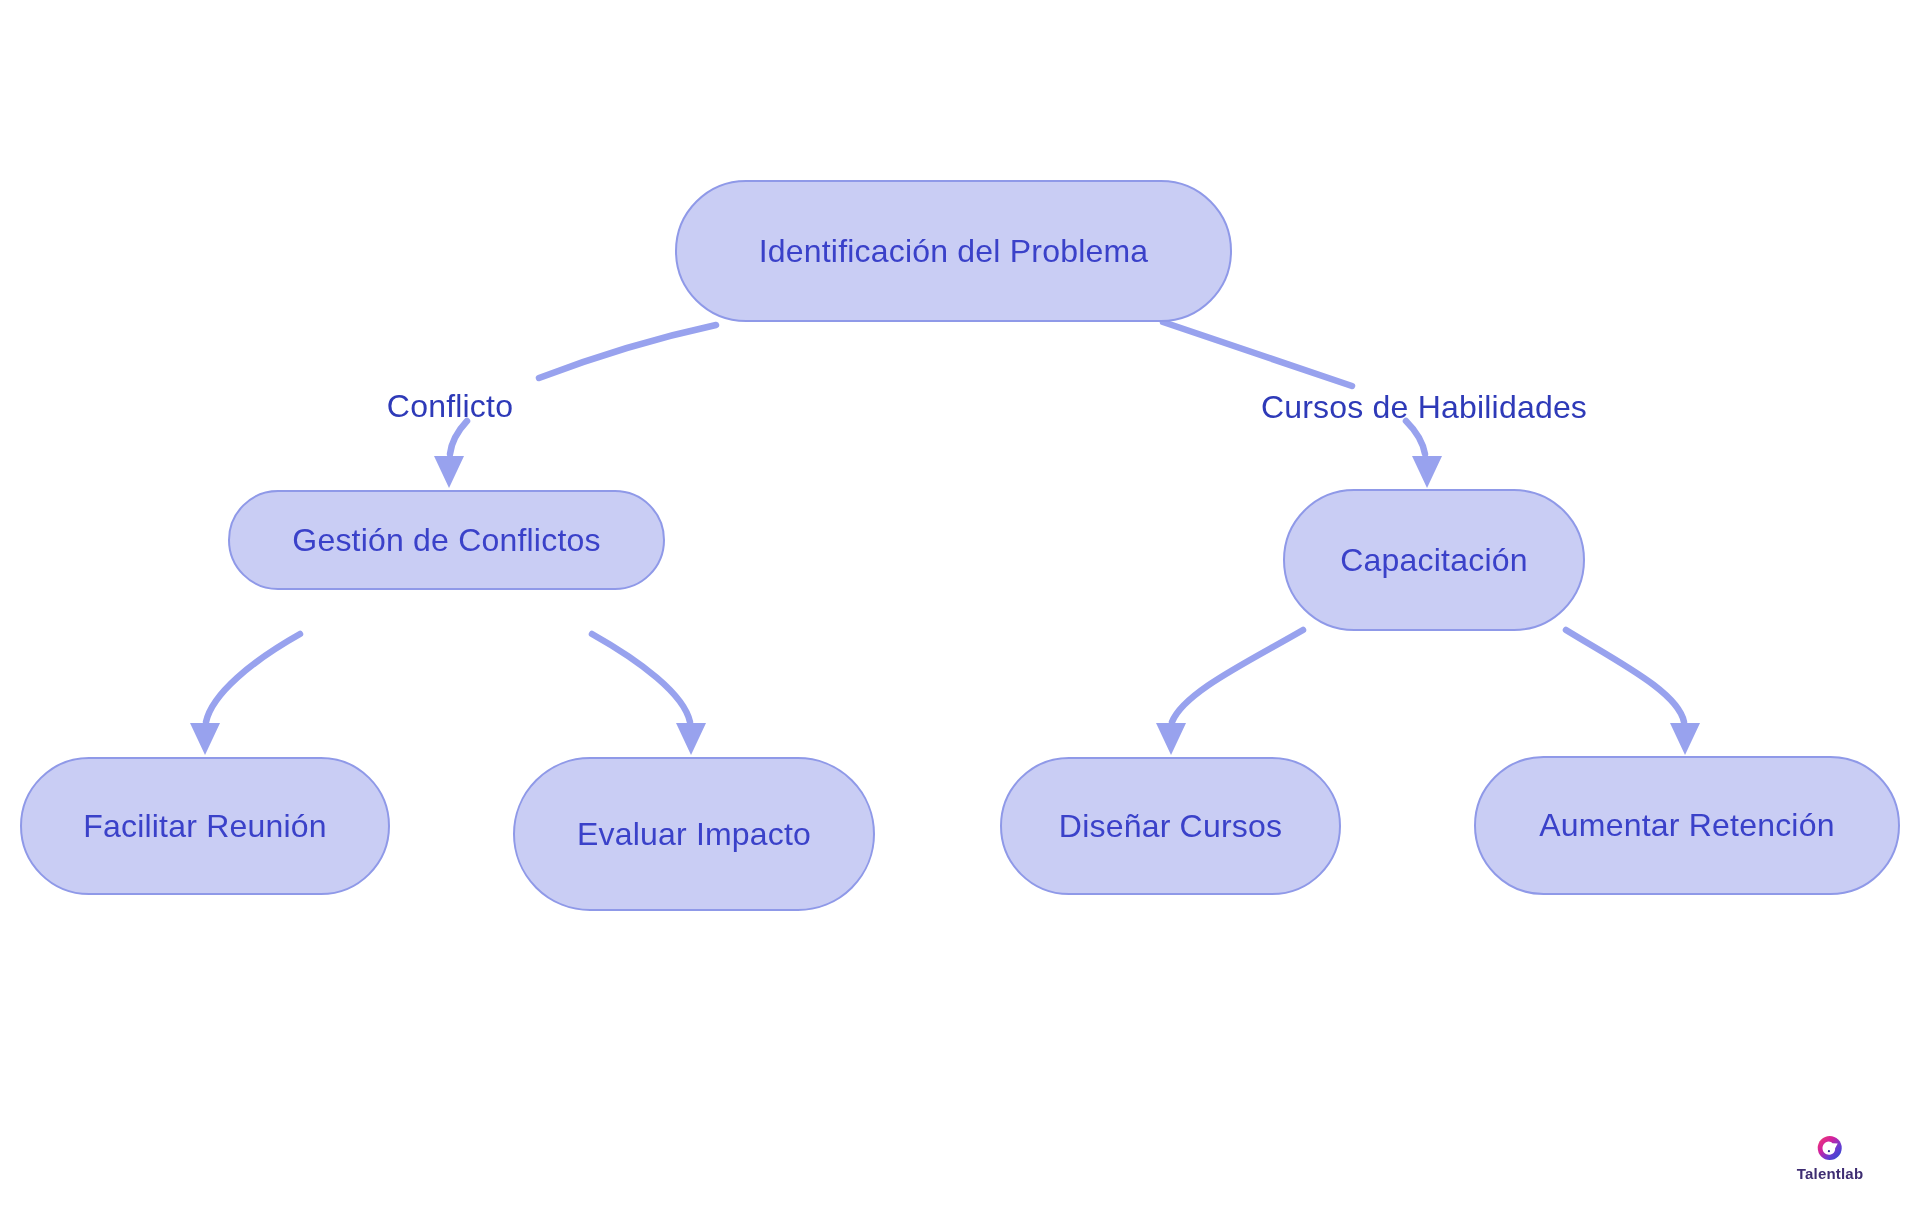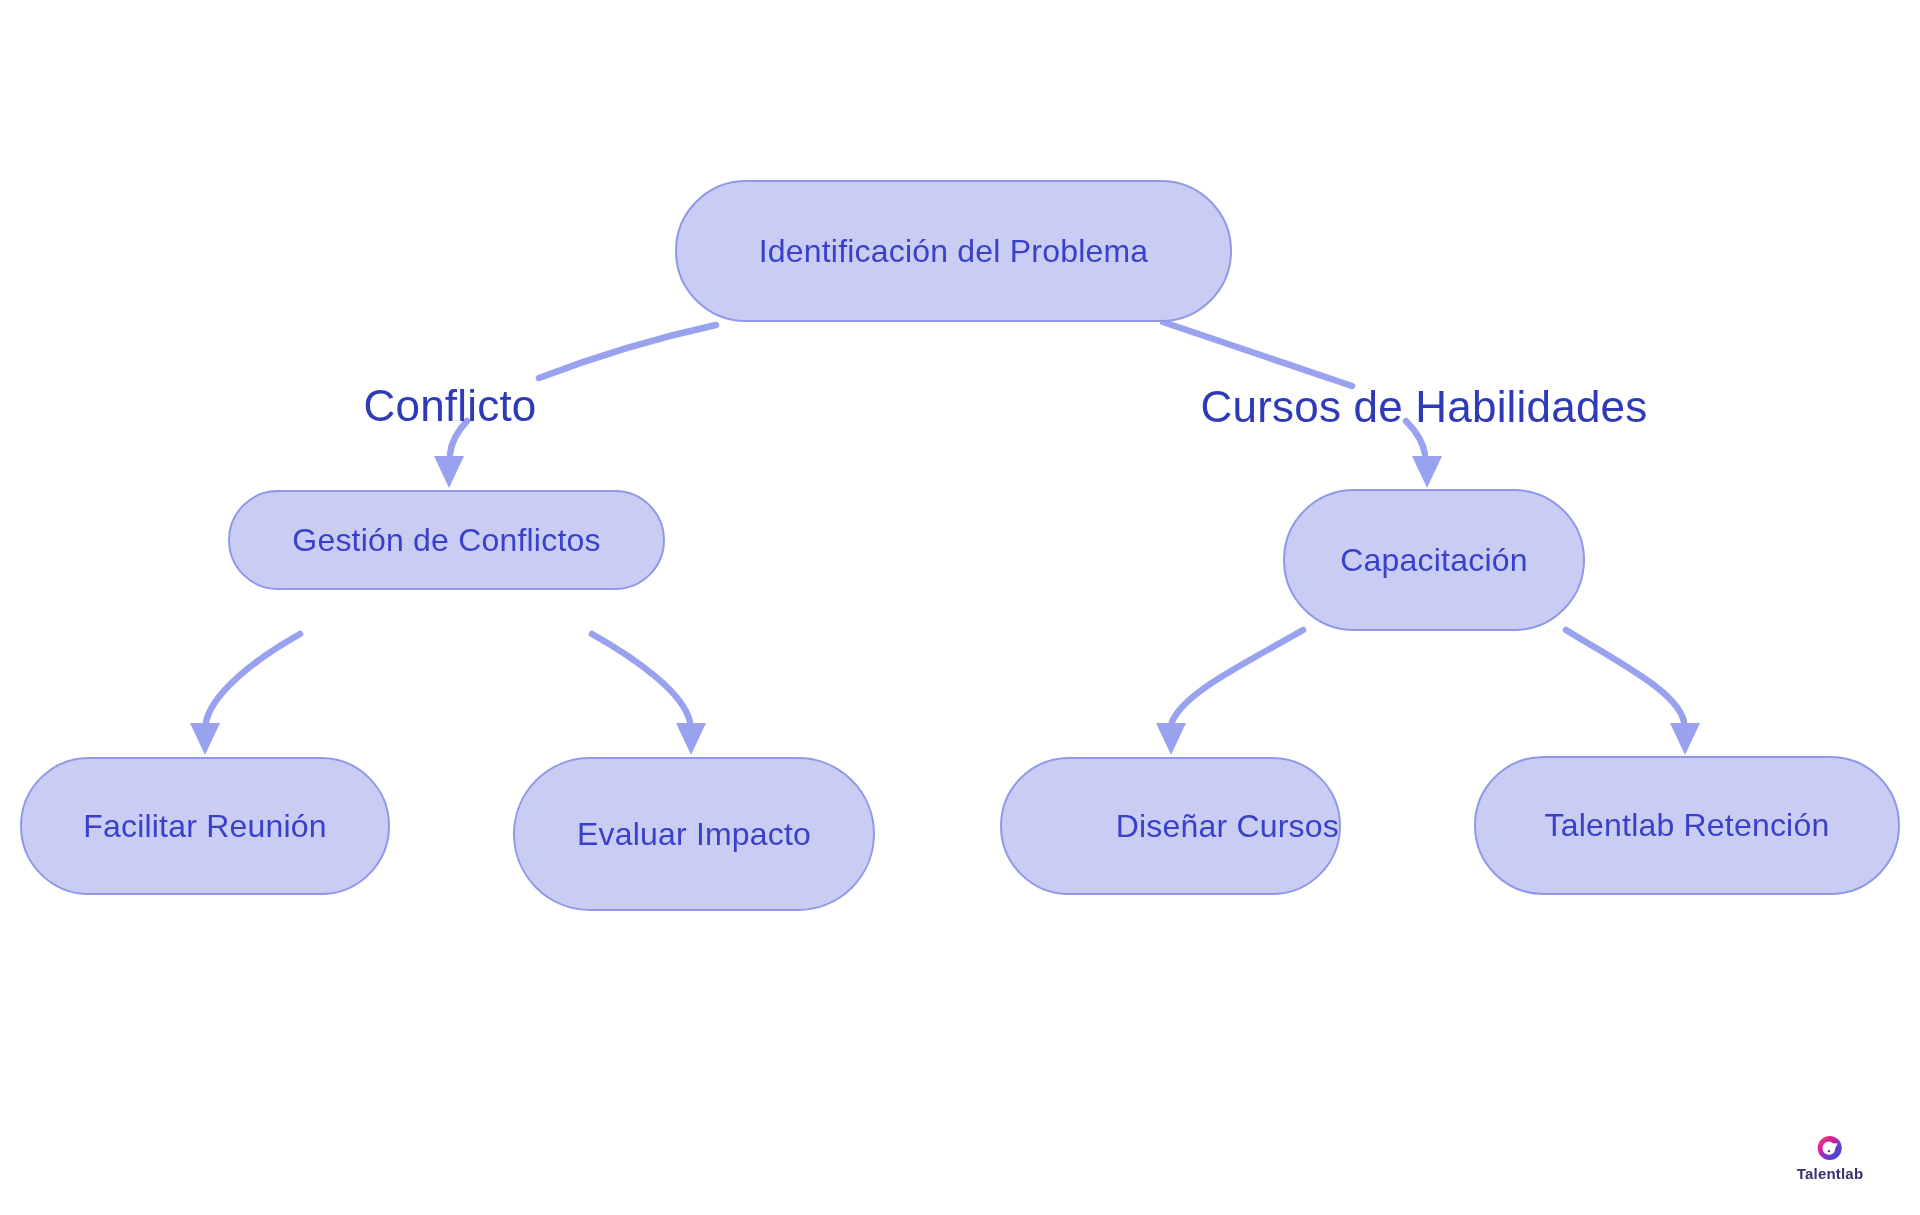--- a/index.html
+++ b/index.html
@@ -45,27 +45,27 @@
     color: var(--node-text);
     font-size: 32px;
     letter-spacing: 0.2px;
     white-space: nowrap;
   }
   .n-root        { left: 675px;  top: 180px; width: 557px; height: 142px; }
   .n-gestion     { left: 228px;  top: 490px; width: 437px; height: 100px; align-items: center; }
   .n-capacitacion{ left: 1283px; top: 489px; width: 302px; height: 142px; }
   .n-facilitar   { left: 20px;   top: 757px; width: 370px; height: 138px; }
   .n-evaluar     { left: 513px;  top: 757px; width: 362px; height: 154px; }
-  .n-disenar     { left: 1000px; top: 757px; width: 341px; height: 138px; justify-content: flex-end; }
+  .n-disenar     { left: 1000px; top: 757px; width: 341px; height: 138px; }
   .n-aumentar    { left: 1474px; top: 756px; width: 426px; height: 139px; }
   .edge-label {
     position: absolute;
     transform: translate(-50%, -50%);
     color: var(--edge-label-text);
-    font-size: 44px;
+    font-size: 32px;
     letter-spacing: 0.2px;
     white-space: nowrap;
   }
   .l-left  { left: 450px;  top: 406px; }
   .l-right { left: 1424px; top: 407px; }
   .brand {
     position: absolute;
     left: 1830px;
     top: 1135px;
     transform: translateX(-50%);
@@ -123,21 +123,21 @@
   <div class="node n-facilitar">
     <span>Facilitar Reunión</span>
   </div>
   <div class="node n-evaluar">
     <span>Evaluar Impacto</span>
   </div>
   <div class="node n-disenar">
     <span>Diseñar Cursos</span>
   </div>
   <div class="node n-aumentar">
-    <span>Talentlab Retención</span>
+    <span>Aumentar Retención</span>
   </div>
 
   <div class="edge-label l-left">Conflicto</div>
   <div class="edge-label l-right">Cursos de Habilidades</div>
 
   <div class="brand">
     <svg width="26" height="26" viewBox="0 0 26 26" xmlns="http://www.w3.org/2000/svg">
       <defs>
         <linearGradient id="tl-grad" x1="0" y1="0" x2="1" y2="1">
           <stop offset="0" stop-color="#f0426b"></stop>

